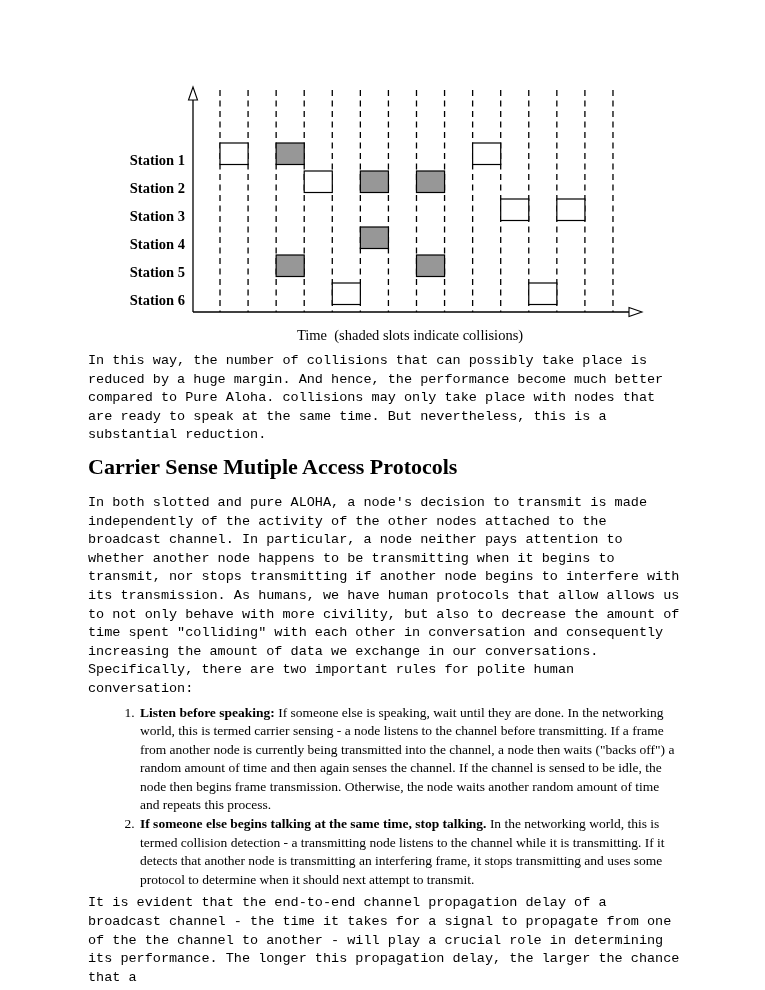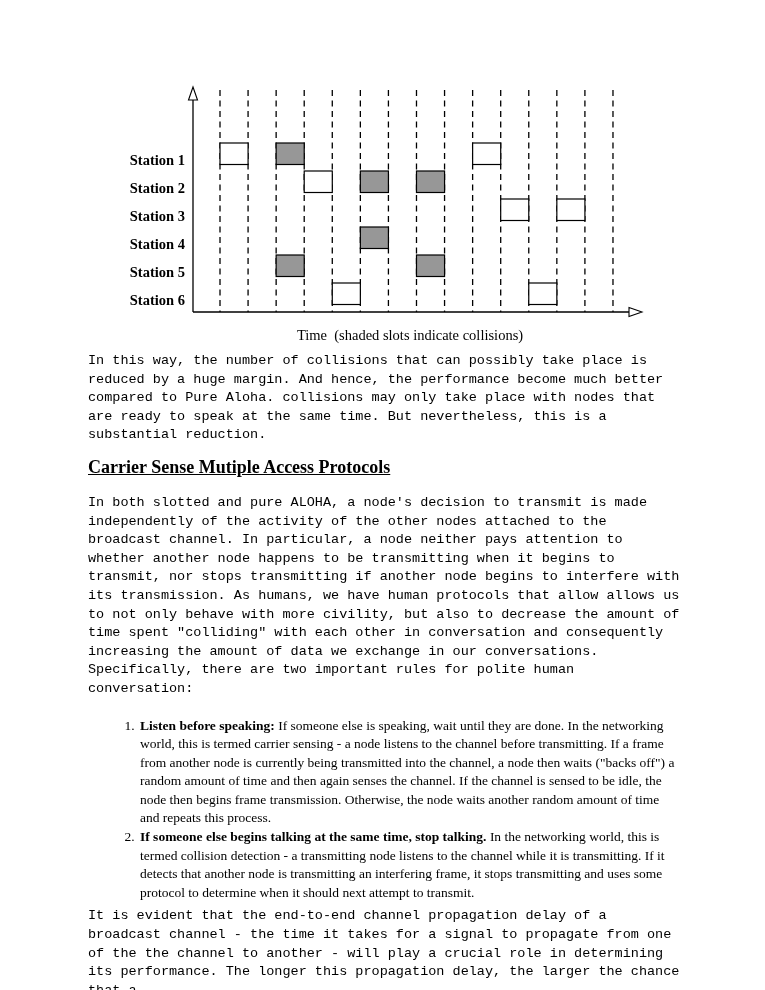--- a/index.html
+++ b/index.html
@@ -16,29 +16,28 @@
   .figure-wrap svg { display: block; }
   svg text {
     font-family: "Liberation Serif", "DejaVu Serif", serif;
     fill: #000000;
   }
   .content { margin: 0 85px 0 88px; }
   .content p { margin: 0; font-family: Liberation Mono, monospace; }
   .intro-paragraph { margin-top: 14px; }
   h2.section-heading {
     font-family: "Liberation Serif", "DejaVu Serif", serif;
-    font-size: 18px;
+    font-size: 22px;
     line-height: 20px;
     font-weight: bold;
     margin: 12px 0 7px 0;
-    text-decoration: underline;
   }
   .section-paragraph { margin-top: 17px !important; }
   ol.rules-list {
-    margin: 18px 0 5px 0;
+    margin: 5px 0 5px 0;
     padding-left: 50px;
   }
   ol.rules-list li { margin: 0; padding-left: 2px; }
   .closing-paragraph { margin-top: 5px !important; }
 </style>
 </head>
 <body>
 
 <div class="figure-wrap">
   <svg id="aloha-svg" width="765" height="352" viewBox="0 0 765 352" xmlns="http://www.w3.org/2000/svg">

